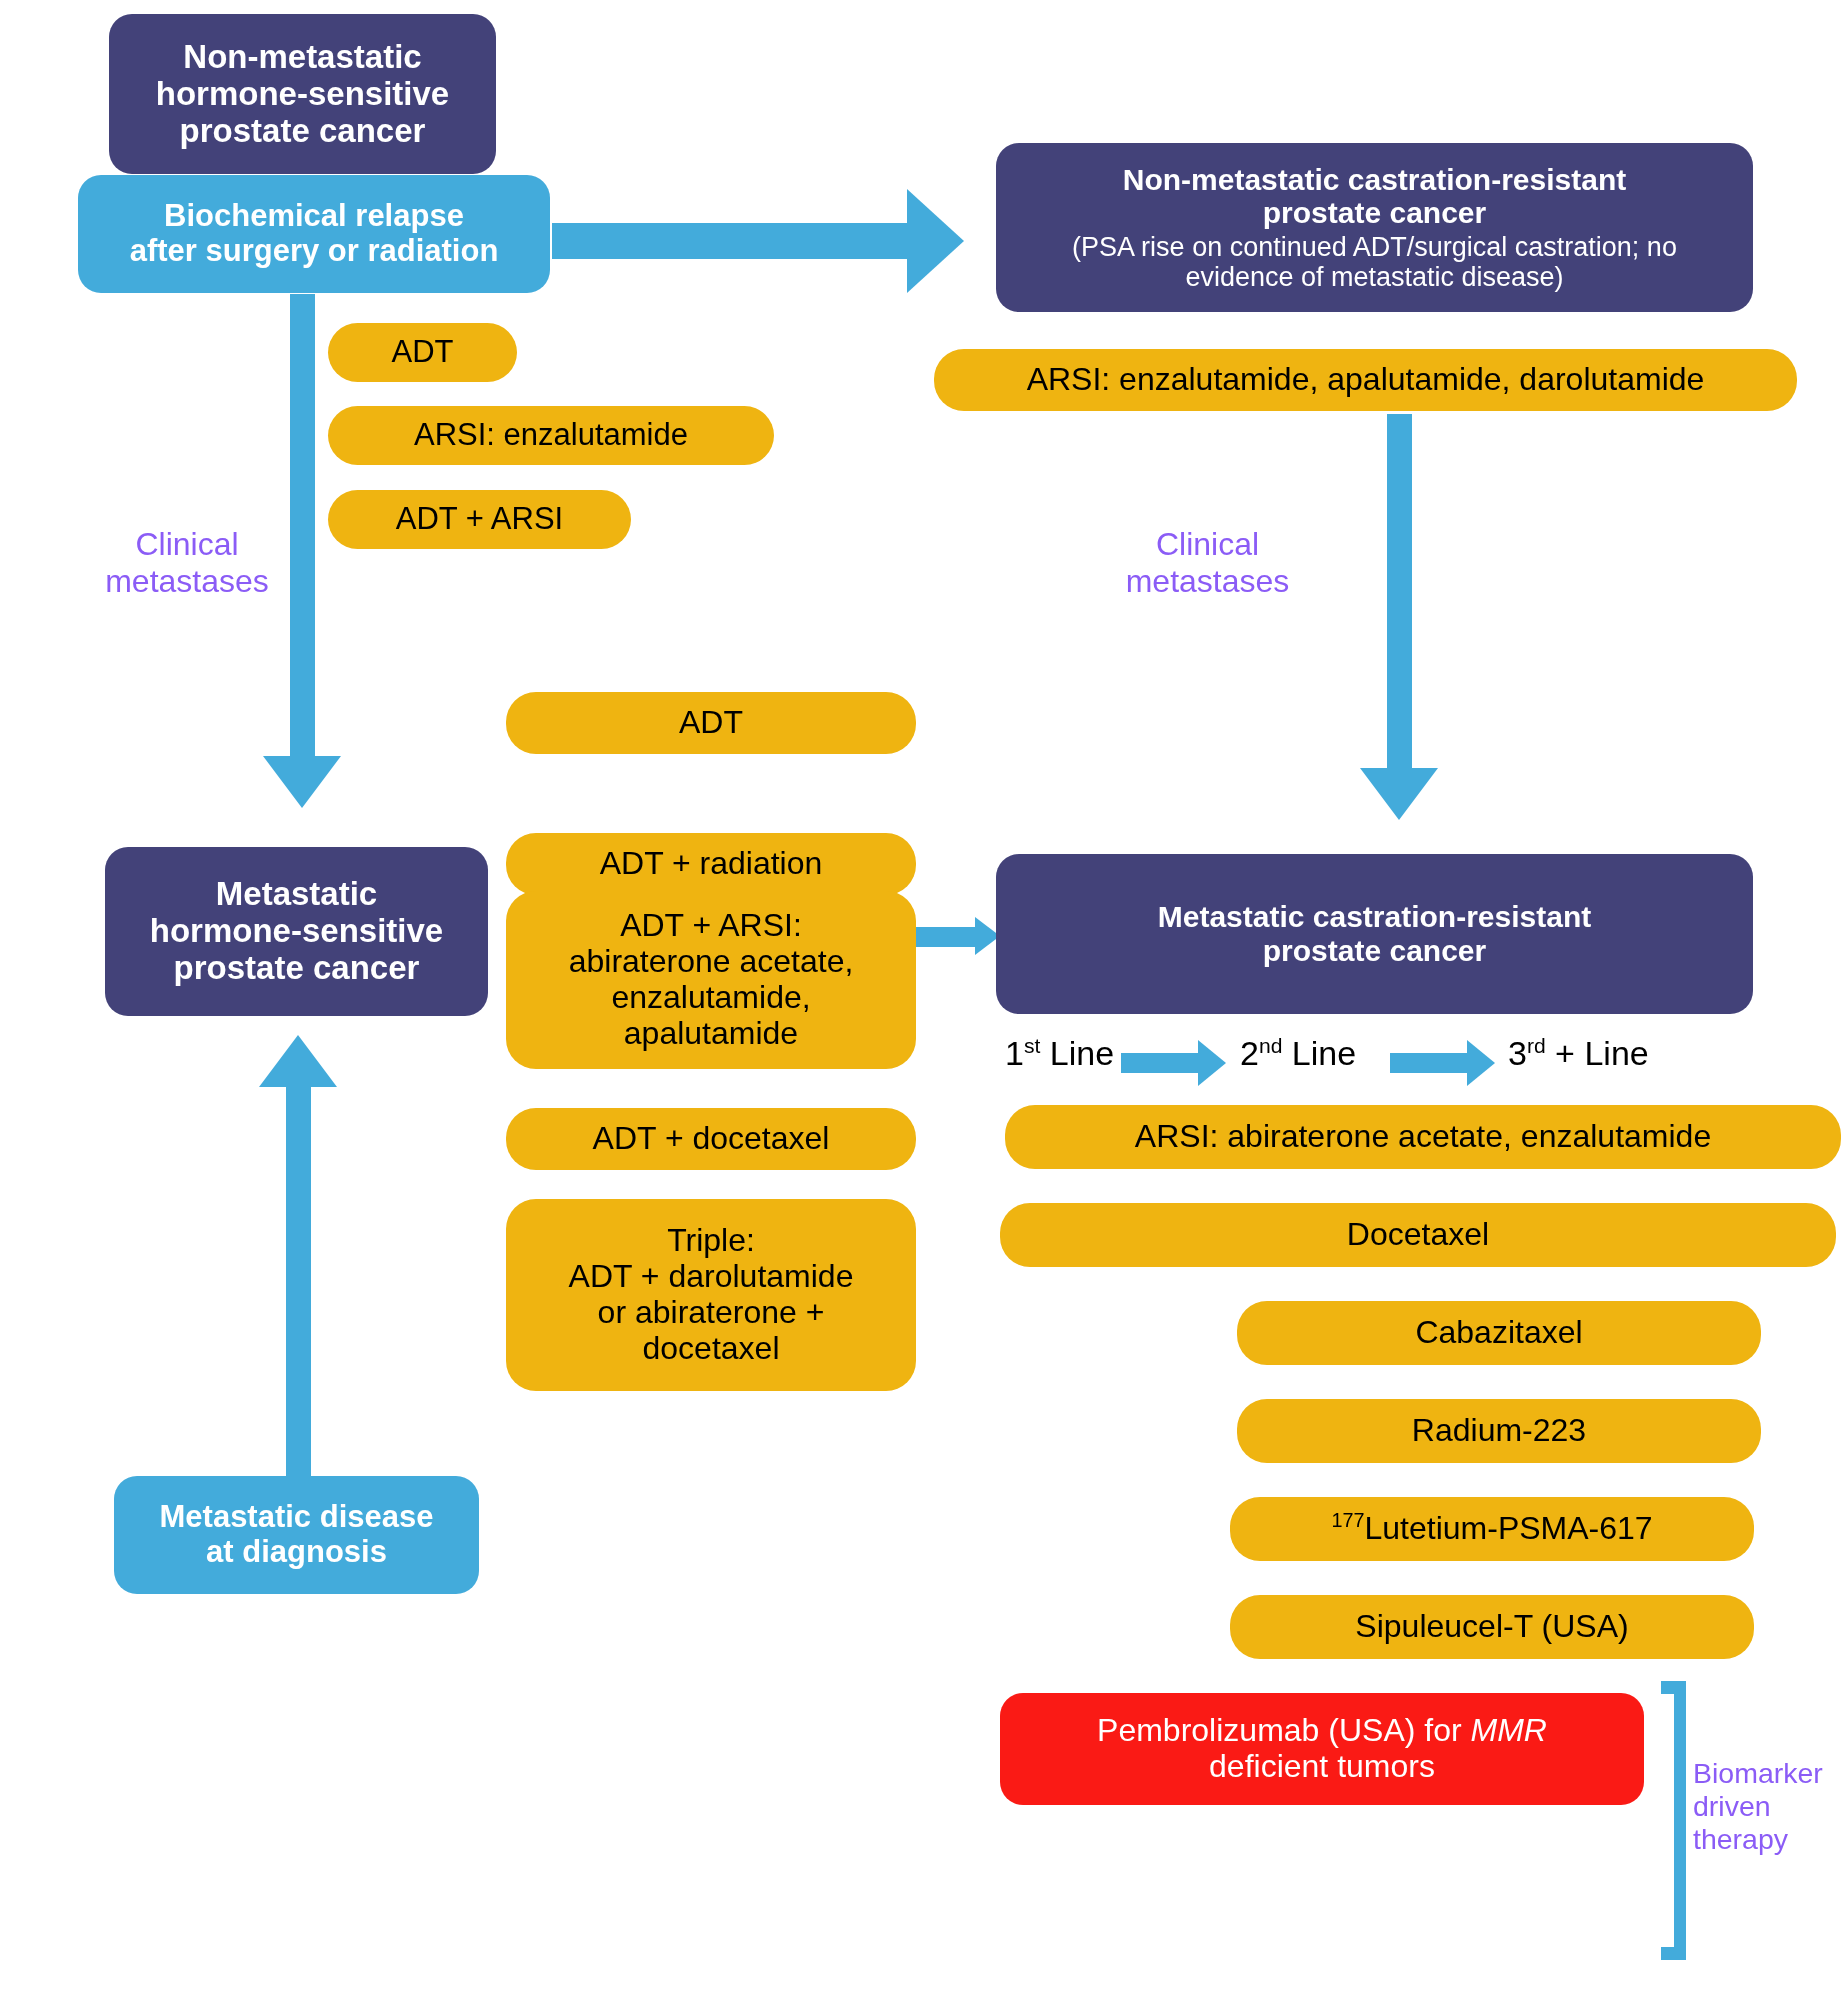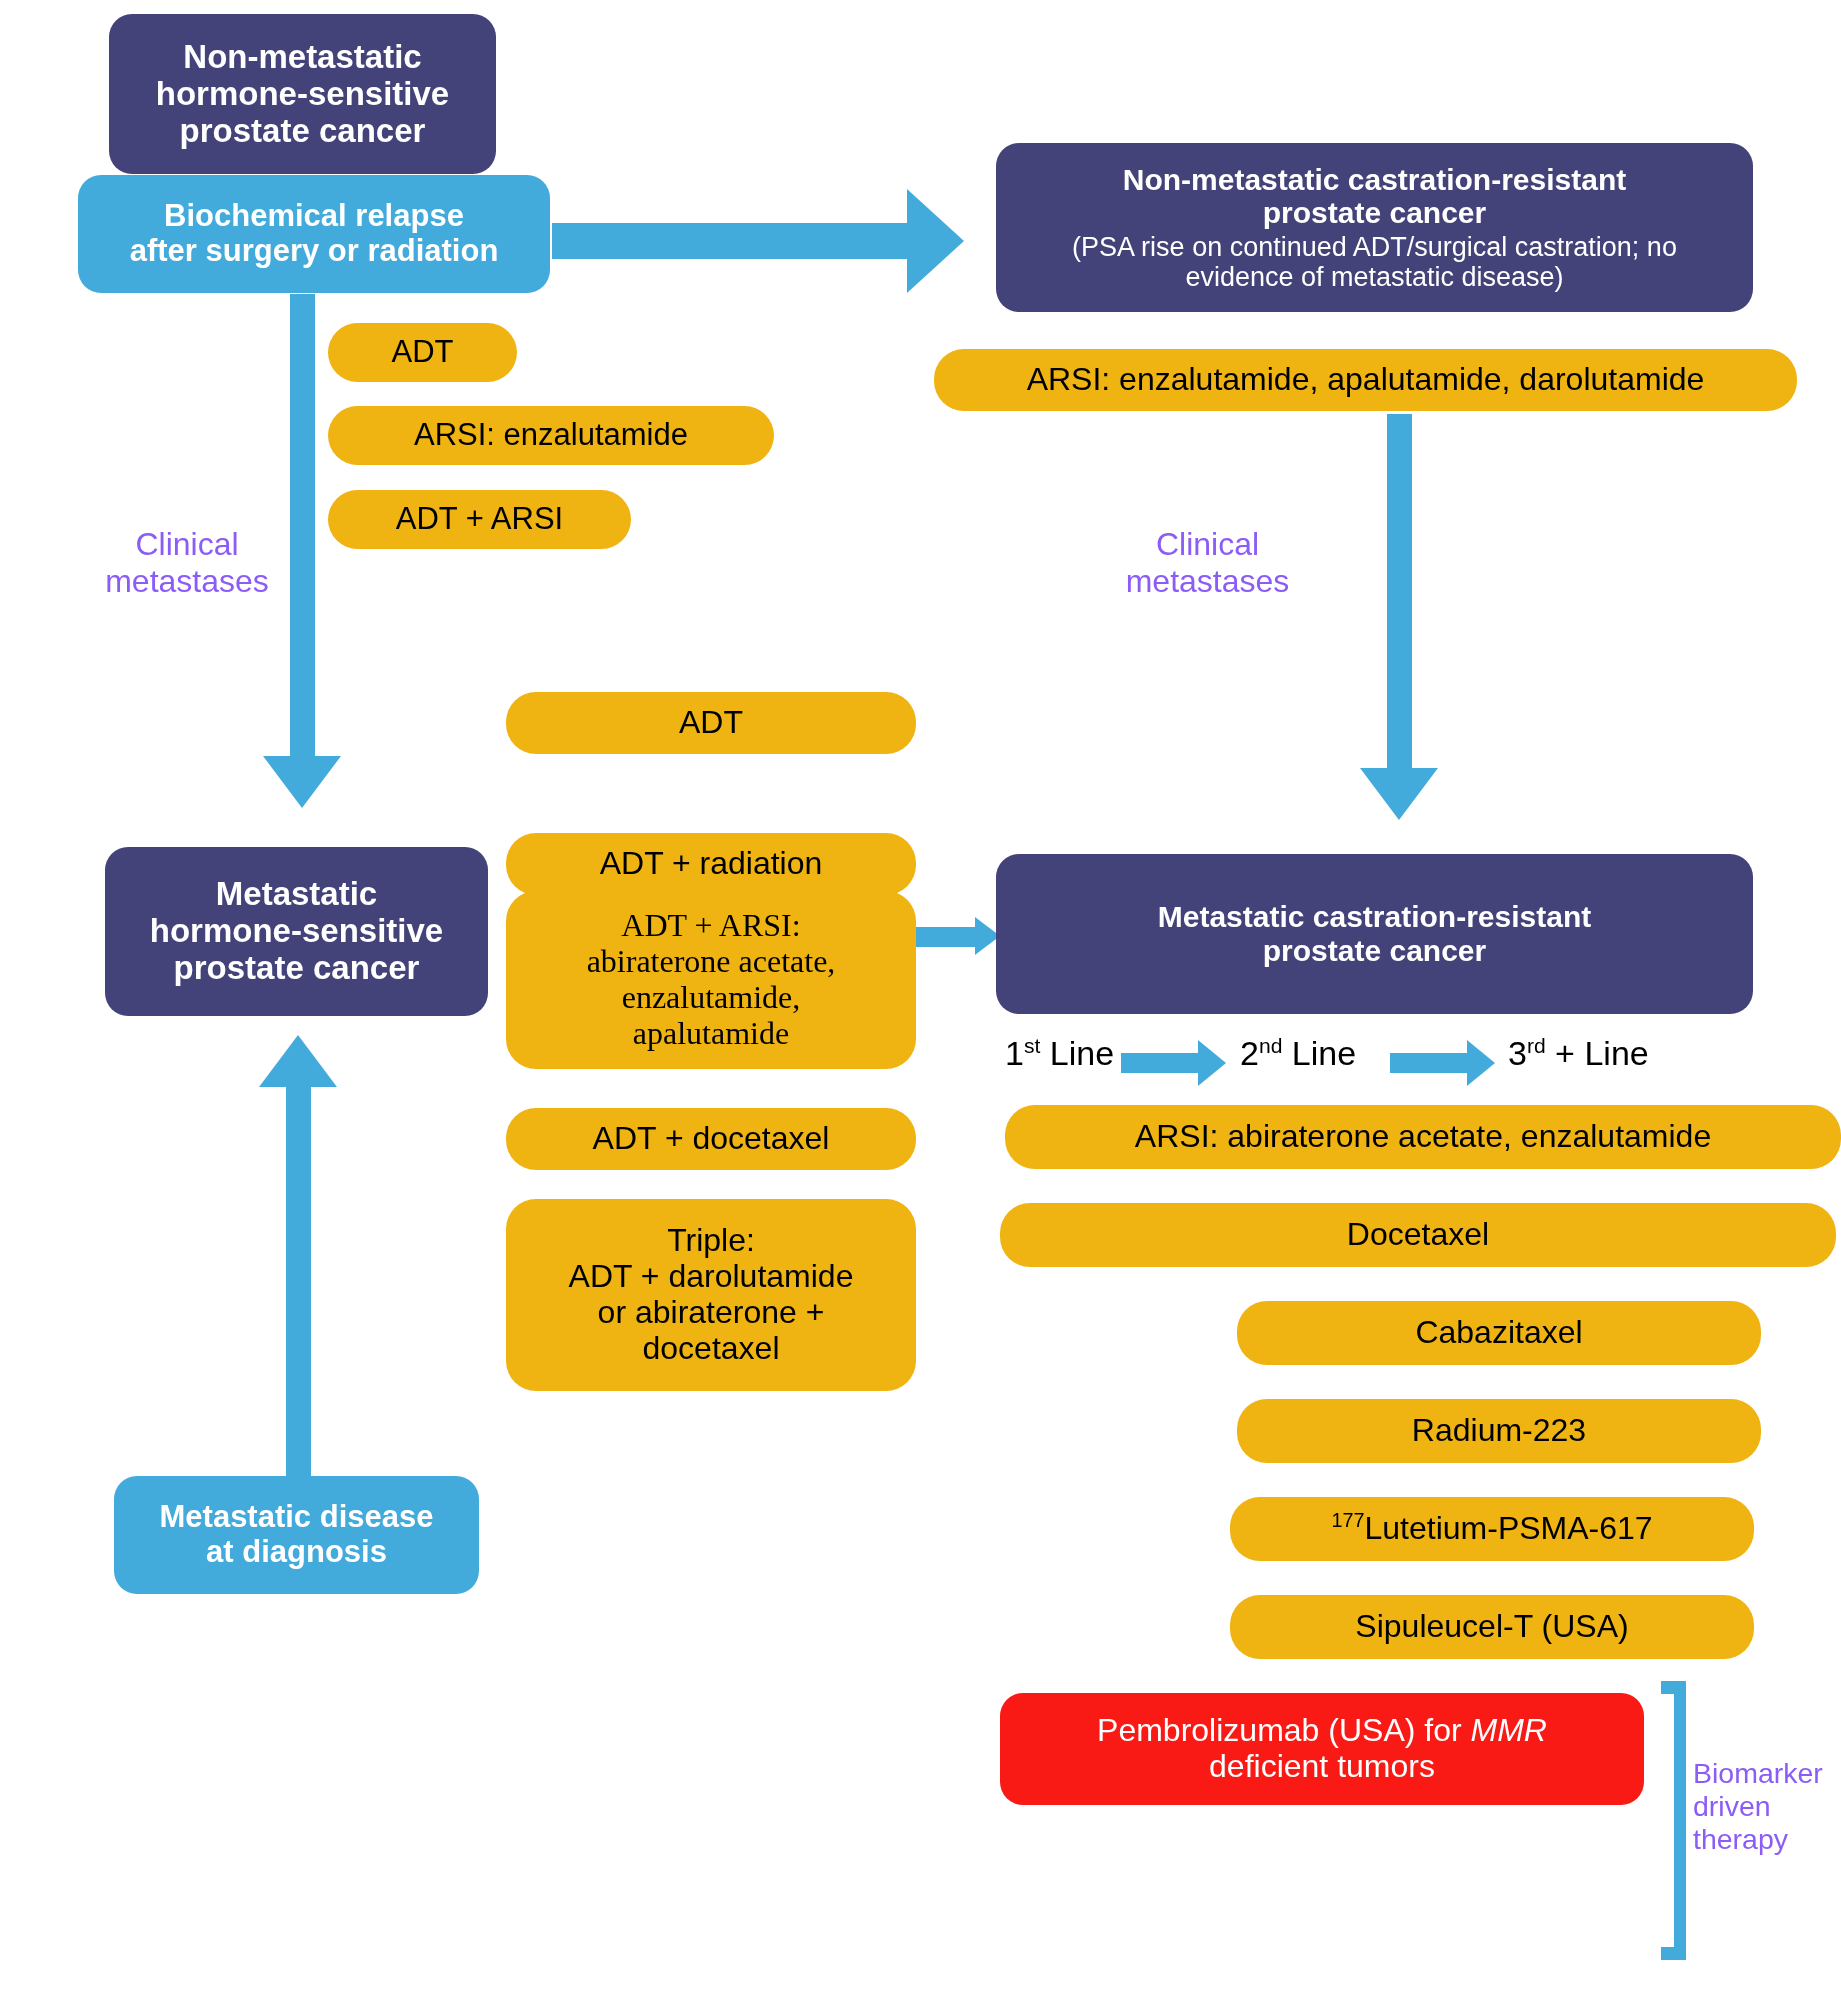--- a/index.html
+++ b/index.html
@@ -190,21 +190,21 @@
   </div>
 
   <div class="node therapy" style="left:506px;top:692px;width:410px;height:62px;font-size:32px;">
     <span>ADT</span>
   </div>
 
   <div class="node therapy" style="left:506px;top:833px;width:410px;height:62px;font-size:32px;">
     <span>ADT + radiation</span>
   </div>
 
-  <div class="node therapy" style="left:506px;top:891px;width:410px;height:178px;font-size:32px;font-family:Liberation Serif, serif;">
+  <div class="node therapy" style="left:506px;top:891px;width:410px;height:178px;font-size:32px;">
     <span style="white-space:pre-line;">ADT + ARSI:
 abiraterone acetate,
 enzalutamide,
 apalutamide</span>
   </div>
 
   <div class="node therapy" style="left:506px;top:1108px;width:410px;height:62px;font-size:32px;">
     <span>ADT + docetaxel</span>
   </div>
 

